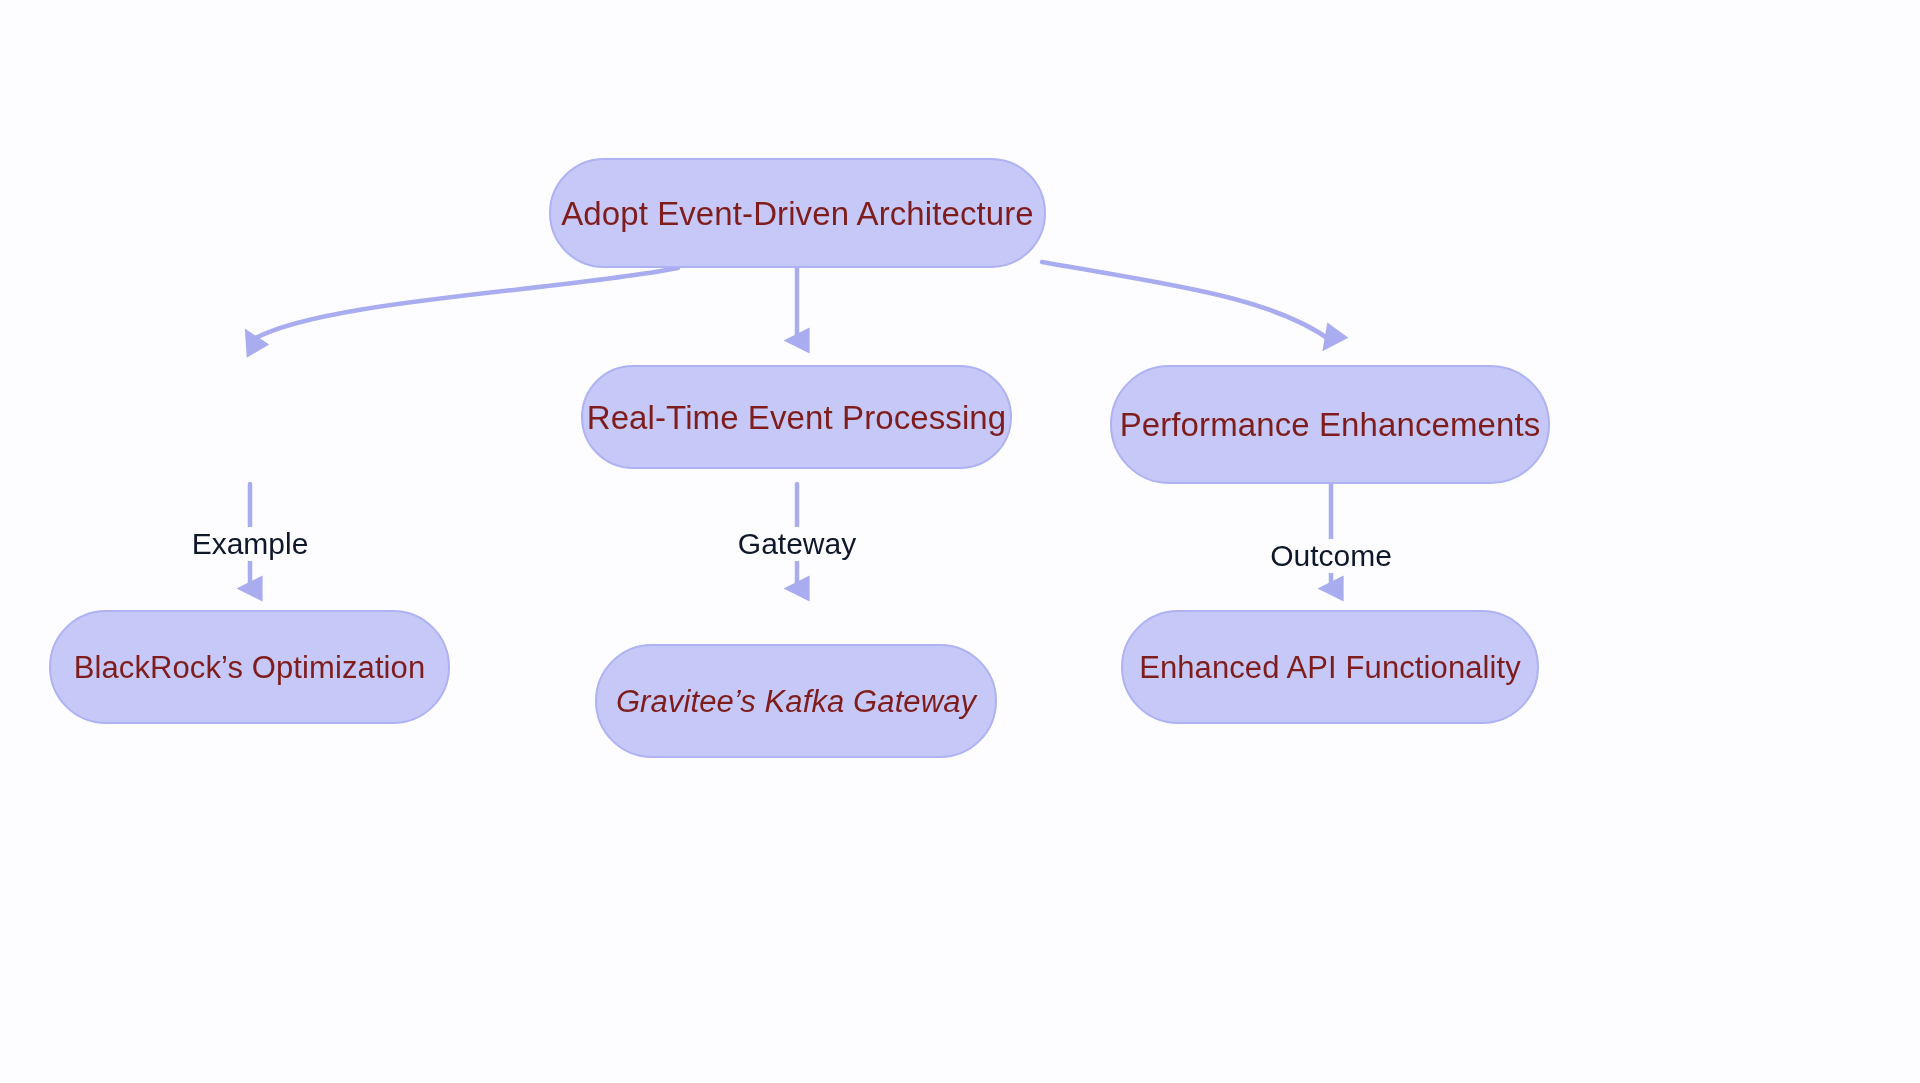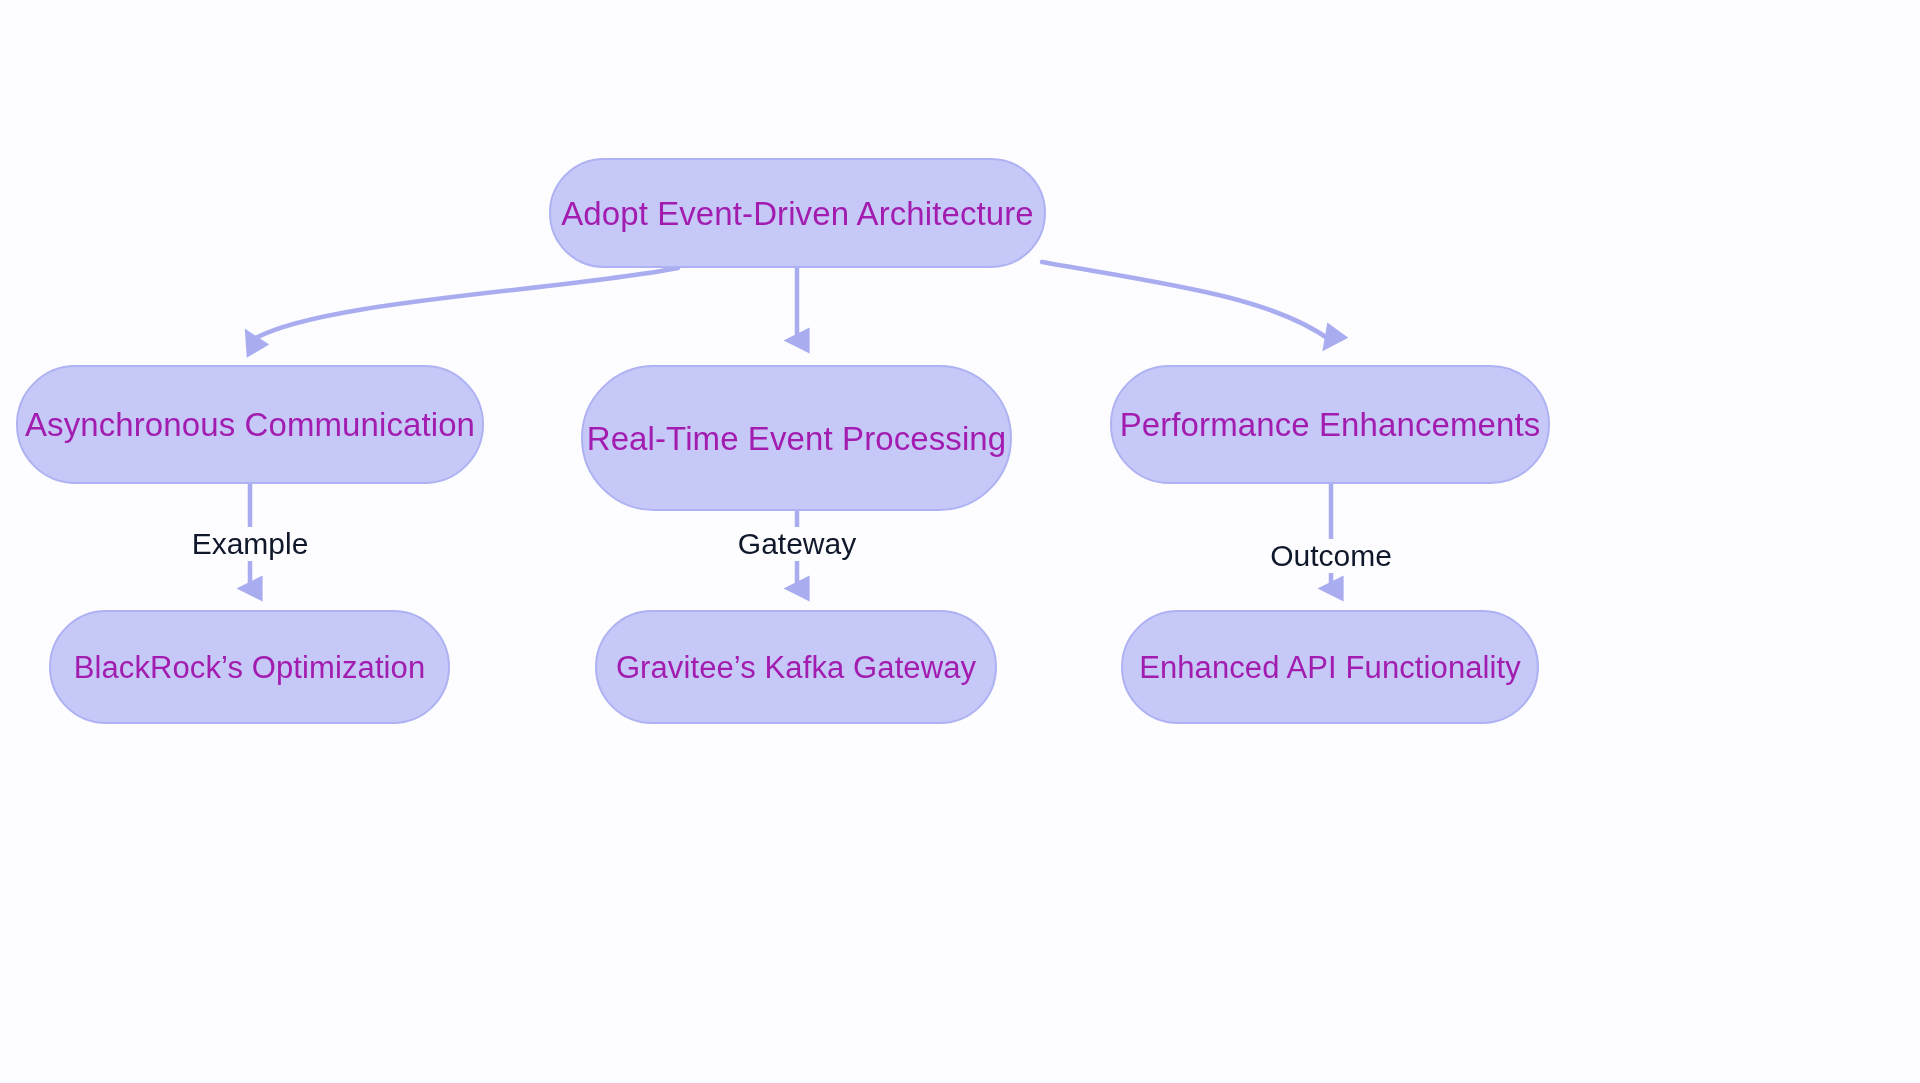--- a/index.html
+++ b/index.html
@@ -25,21 +25,21 @@
   }
   .node {
     position: absolute;
     box-sizing: border-box;
     display: flex;
     align-items: center;
     justify-content: center;
     background: #c6c9f8;
     border: 2px solid #aeb2f2;
     border-radius: 999px;
-    color: #a21caf;
+    color: #7f1d1d;
     letter-spacing: 0.1px;
     white-space: nowrap;
   }
   .node-label {
     display: block;
     line-height: 1;
   }
   .edge-label {
     position: absolute;
     transform: translate(-50%, -50%);
@@ -48,25 +48,25 @@
     line-height: 1;
     white-space: nowrap;
     background: #fdfdff;
     padding: 2px 7px;
   }
 
   
   #node-root      { left: 549px;  top: 158px; width: 497px; height: 110px; font-size: 33px; }
 
   #node-async     { left: 16px;   top: 365px; width: 468px; height: 119px; font-size: 33px; }
-  #node-realtime  { left: 581px;  top: 365px; width: 431px; height: 146px; font-size: 33px; }
+  #node-realtime  { left: 581px;  top: 365px; width: 431px; height: 104px; font-size: 33px; }
   #node-perf      { left: 1110px; top: 365px; width: 440px; height: 119px; font-size: 33px; }
 
   #node-blackrock { left: 49px;   top: 610px; width: 401px; height: 114px; font-size: 31px; }
-  #node-gravitee  { left: 595px;  top: 610px; width: 402px; height: 114px; font-size: 31px; }
+  #node-gravitee  { left: 595px;  top: 644px; width: 402px; height: 114px; font-size: 31px; font-style: italic; }
   #node-enhanced  { left: 1121px; top: 610px; width: 418px; height: 114px; font-size: 31px; }
 
   #label-example  { left: 250px;  top: 544px; }
   #label-feature  { left: 797px;  top: 544px; }
   #label-outcome  { left: 1331px; top: 556px; }
 </style>
 </head>
 <body>
 
 <div id="canvas">
@@ -88,23 +88,20 @@
 
     <path d="M 797,484 L 797,588" fill="none" stroke="#a9adf0" stroke-width="4.5" stroke-linecap="round" marker-end="url(#arrowhead)"></path>
 
     <path d="M 1331,484 L 1331,588" fill="none" stroke="#a9adf0" stroke-width="4.5" stroke-linecap="round" marker-end="url(#arrowhead)"></path>
   </svg>
 
   <div class="node" id="node-root">
     <span class="node-label">Adopt Event-Driven Architecture</span>
   </div>
 
-  <div class="node" id="node-async">
-    <span class="node-label">Asynchronous Communication</span>
-  </div>
 
   <div class="node" id="node-realtime">
     <span class="node-label">Real-Time Event Processing</span>
   </div>
 
   <div class="node" id="node-perf">
     <span class="node-label">Performance Enhancements</span>
   </div>
 
   <div class="node" id="node-blackrock">

